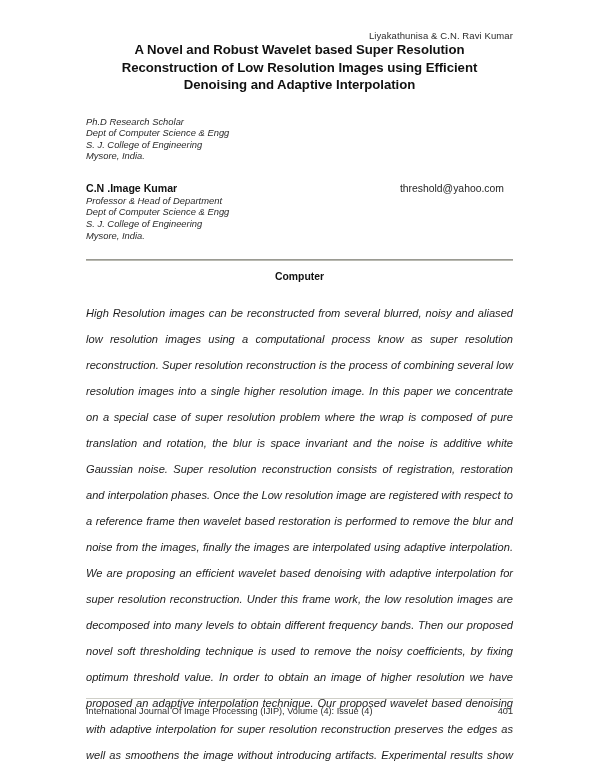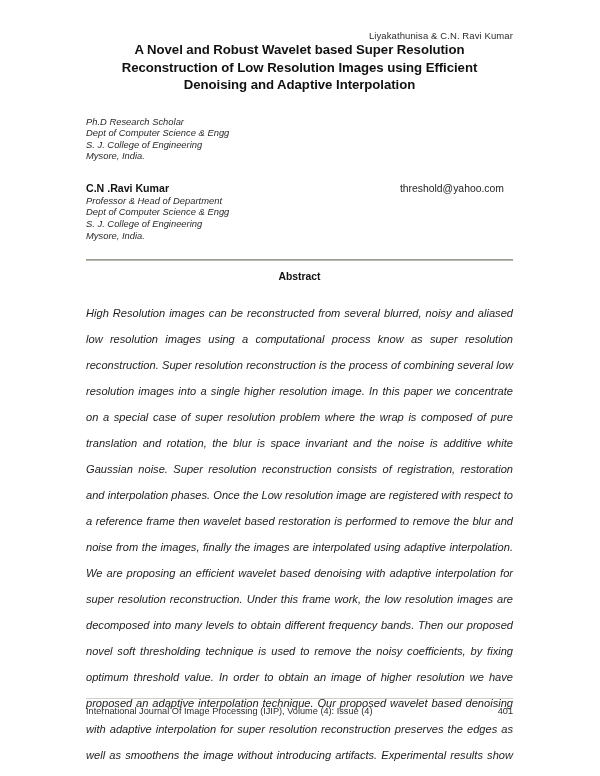--- a/index.html
+++ b/index.html
@@ -157,34 +157,34 @@
       <div class="affil">
         <span>Ph.D Research Scholar</span>
         <span>Dept of Computer Science &amp; Engg</span>
         <span>S. J. College of Engineering</span>
         <span>Mysore, India.</span>
       </div>
     </div>
 
     <div class="author-block second">
       <div class="author-row">
-        <div class="author-name">C.N .Ravi Kumar</div>
+        <div class="author-name">C.N .Image Kumar</div>
         <div class="author-email inset">threshold@yahoo.com</div>
       </div>
       <div class="affil">
         <span>Professor &amp; Head of Department</span>
         <span>Dept of Computer Science &amp; Engg</span>
         <span>S. J. College of Engineering</span>
         <span>Mysore, India.</span>
       </div>
     </div>
 
     <div class="rule top"></div>
 
-    <div class="abstract-head">Abstract</div>
+    <div class="abstract-head">Computer</div>
 
     <div class="abstract-body">High Resolution images can be reconstructed from several blurred, noisy and aliased low resolution images using a computational process know as super resolution reconstruction. Super resolution reconstruction is the process of combining several low resolution images into a single higher resolution image. In this paper we concentrate on a special case of super resolution problem where the wrap is composed of pure translation and rotation, the blur is space invariant and the noise is additive white Gaussian noise. Super resolution reconstruction consists of registration, restoration and interpolation phases. Once the Low resolution image are registered with respect to a reference frame then wavelet based restoration is performed to remove the blur and noise from the images, finally the images are interpolated using adaptive interpolation. We are proposing an efficient wavelet based denoising with adaptive interpolation for super resolution reconstruction. Under this frame work, the low resolution images are decomposed into many levels to obtain different frequency bands. Then our proposed novel soft thresholding technique is used to remove the noisy coefficients, by fixing optimum threshold value. In order to obtain an image of higher resolution we have proposed an adaptive interpolation technique. Our proposed wavelet based denoising with adaptive interpolation for super resolution reconstruction preserves the edges as well as smoothens the image without introducing artifacts. Experimental results show that the proposed approach has succeeded in obtaining a high-resolution image with a high PSNR, ISNR ratio and a good visual quality.</div>
 
     <div class="keywords">
       <span class="kw-label">Keywords:</span>
       <span>Adaptive Interpolation, DWT, Abstract, Super Resolution, Thresholding.</span>
     </div>
 
     <div class="rule keywords-rule"></div>
 

